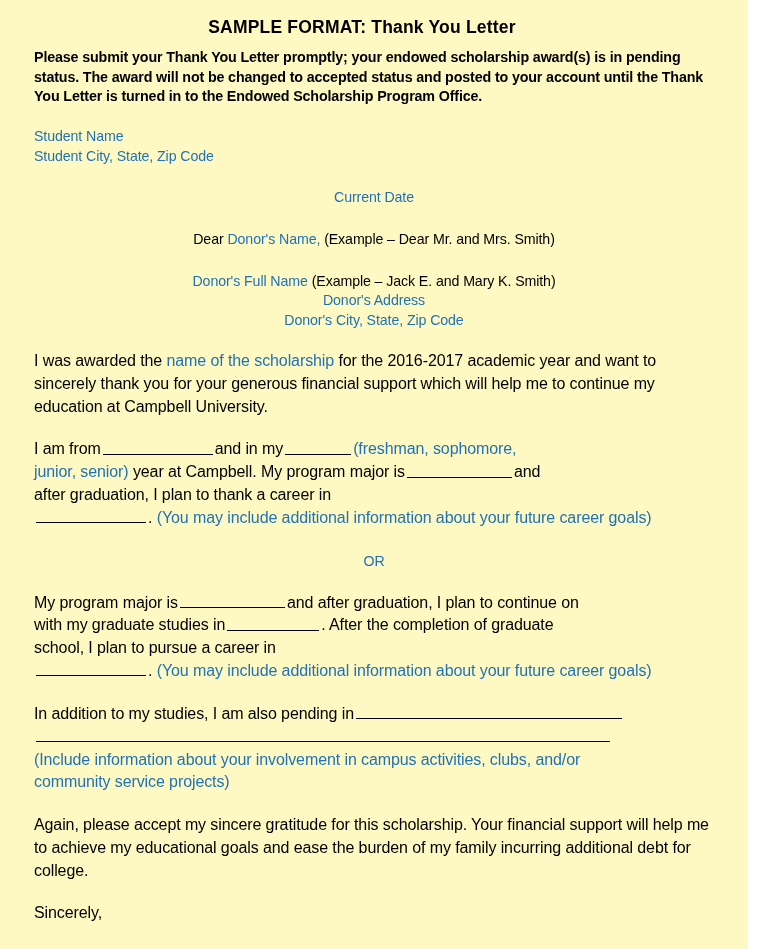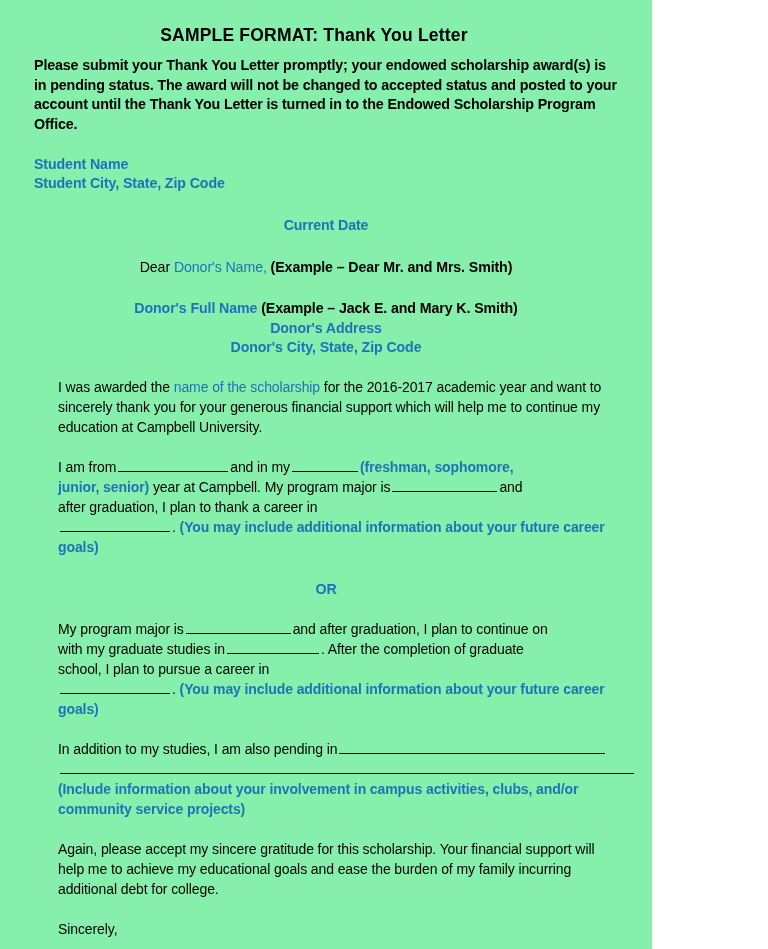--- a/index.html
+++ b/index.html
@@ -9,25 +9,25 @@
   }
   body {
     width: 768px;
     height: 949px;
     font-family: "Liberation Sans", sans-serif;
     color: #000000;
     -webkit-font-smoothing: none;
   }
   .page {
     position: relative;
-    width: 652px;
+    width: 748px;
     height: 949px;
-    background: #86efac;
+    background: #fef9c3;
     box-sizing: border-box;
-    padding: 12px 34px;
+    padding: 4px 34px;
     overflow: hidden;
   }
   .doc-title {
     text-align: center;
     font-size: 17.5px;
     font-weight: bold;
     letter-spacing: 0.2px;
     padding-top: 13px;
     padding-right: 24px;
     margin: 0;
@@ -45,28 +45,27 @@
     margin-top: 20px;
     font-size: 14.2px;
     line-height: 1.38;
     letter-spacing: -0.1px;
   }
   .blk.gap   { margin-top: 22px; text-align: center; }
   .line { display: block; white-space: nowrap; }
   .blue {
     color: #1f72b8;
   }
-  .b { font-weight: bold; }
+  .b { font-weight: normal; }
   .para {
     margin-top: 20px;
-    font-size: 14px;
+    font-size: 16px;
     line-height: 1.42;
     letter-spacing: -0.1px;
     max-width: 700px;
-    margin-left: 24px;
   }
   .para .line { white-space: normal; }
   .fill {
     display: inline-block;
     border-bottom: 1.6px solid #000;
     vertical-align: baseline;
     height: 0.95em;
     margin: 0 2px;
   }
   .f-med   { width: 110px; }

